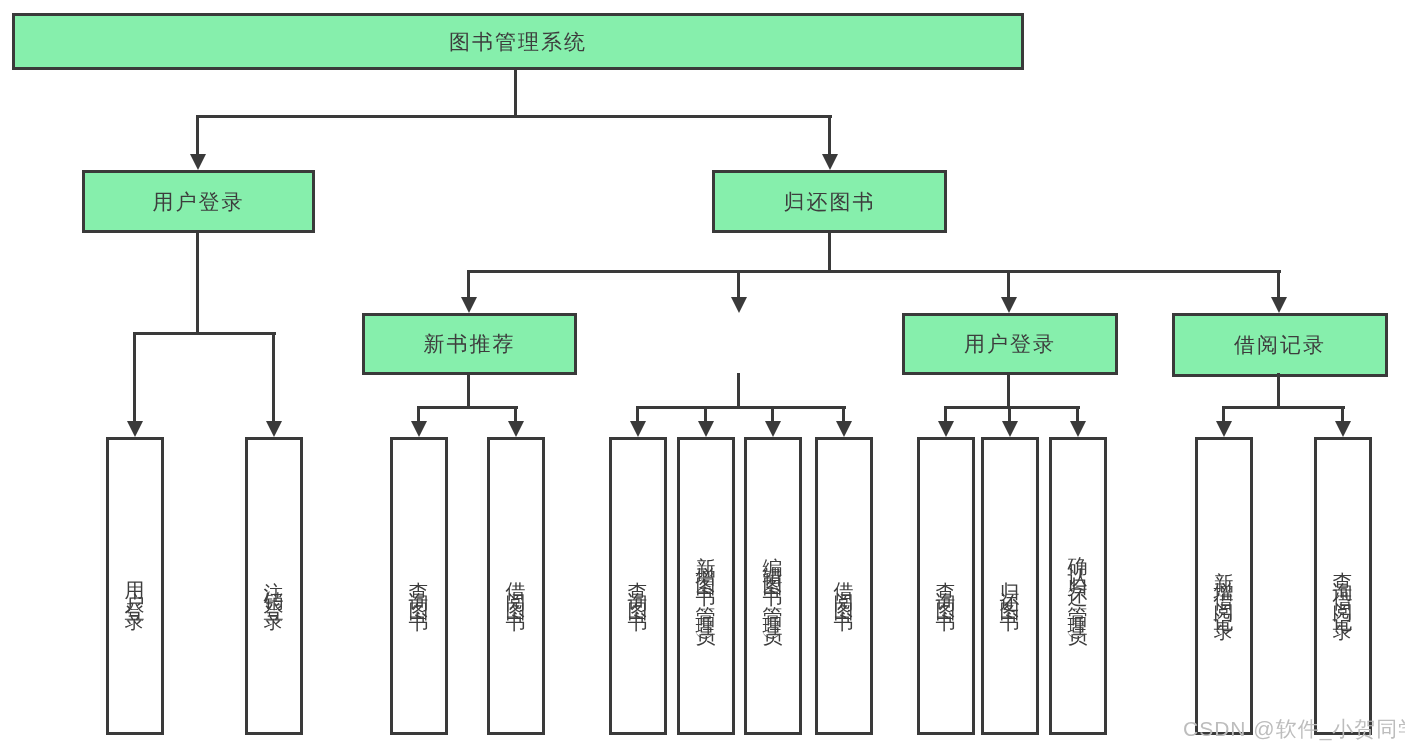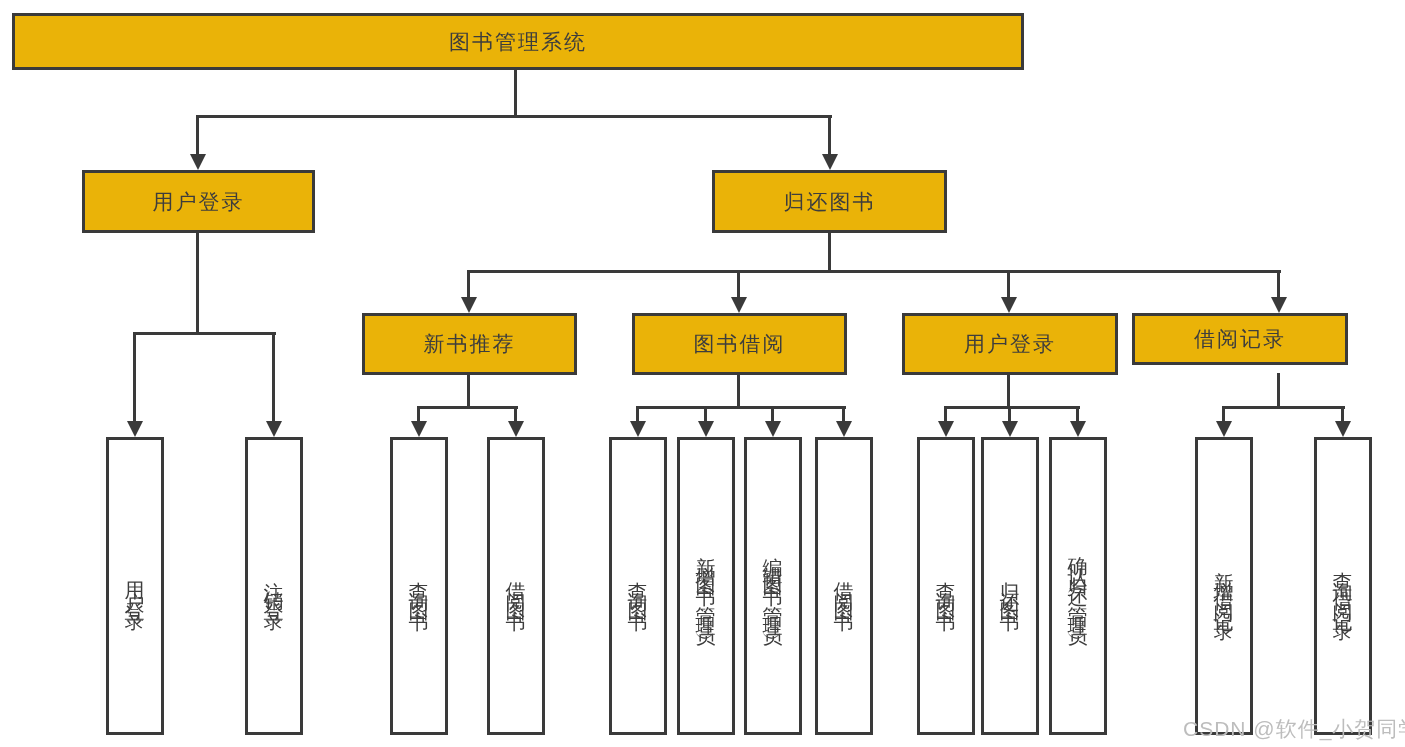--- a/index.html
+++ b/index.html
@@ -11,21 +11,21 @@
     position:relative;
     width:1405px;
     height:747px;
     overflow:hidden;
     background:var(--background,#fff);
   }
   .box{
     position:absolute;
     box-sizing:border-box;
     border:3px solid var(--border,#3a3a3a);
-    background:#eab308;
+    background:#86efac;
     display:flex;
     align-items:center;
     justify-content:center;
     color:var(--text,#3d3d3d);
     font-size:21px;
     letter-spacing:2px;
     white-space:nowrap;
   }
   .vbox{
     position:absolute;
@@ -99,27 +99,24 @@
   <div class="vline" style="left:1007px;top:270px;height:30px;"></div>
   <div class="vline" style="left:1277px;top:270px;height:30px;"></div>
   <div class="arrow" style="left:461px;top:297px;"></div>
   <div class="arrow" style="left:731px;top:297px;"></div>
   <div class="arrow" style="left:1001px;top:297px;"></div>
   <div class="arrow" style="left:1271px;top:297px;"></div>
 
   <div class="box" style="left:362px;top:313px;width:215px;height:62px;">
     <span>新书推荐</span>
   </div>
-  <div class="box" style="left:632px;top:313px;width:215px;height:62px;">
-    <span>图书借阅</span>
-  </div>
   <div class="box" style="left:902px;top:313px;width:216px;height:62px;">
     <span>用户登录</span>
   </div>
-  <div class="box" style="left:1132px;top:313px;width:216px;height:52px;">
+  <div class="box" style="left:1172px;top:313px;width:216px;height:64px;">
     <span>借阅记录</span>
   </div>
 
   <div class="vline" style="left:467px;top:373px;height:36px;"></div>
   <div class="hline" style="left:417px;top:406px;width:101px;"></div>
   <div class="vline" style="left:417px;top:406px;height:16px;"></div>
   <div class="vline" style="left:514px;top:406px;height:16px;"></div>
   <div class="arrow" style="left:411px;top:421px;"></div>
   <div class="arrow" style="left:508px;top:421px;"></div>
 

